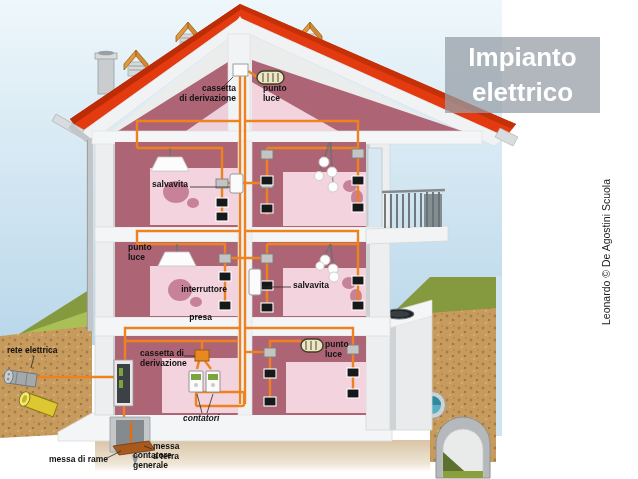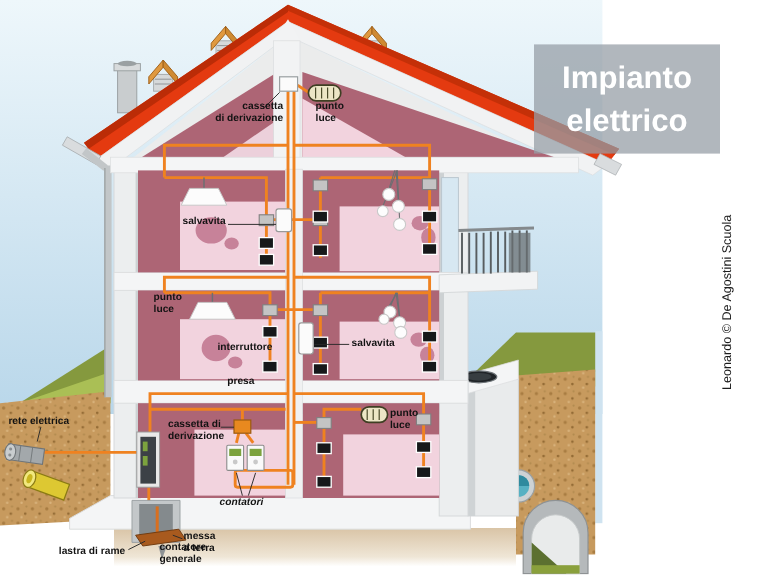--- a/index.html
+++ b/index.html
@@ -3,21 +3,21 @@
 <meta charset="utf-8">
 <style>
   html,body{margin:0;padding:0;background:#fff;}
   #stage{position:relative;width:638px;height:479px;overflow:hidden;background:#ffffff;
          font-family:"Liberation Sans",sans-serif;}
   #scene{position:absolute;left:0;top:0;}
   .lbl{position:absolute;font:600 8.5px/1.18 "Liberation Sans",sans-serif;color:#121212;
        white-space:pre-line;pointer-events:none;}
   .lbl.r{text-align:right;}
   .lbl.c{text-align:right;}
-  #title-box{position:absolute;left:445px;top:37px;width:155px;height:91px;
+  #title-box{position:absolute;left:445px;top:37px;width:155px;height:76px;
              background:rgba(150,158,166,0.74);color:#ffffff;
              font:bold 26px/1.35 "Liberation Sans",sans-serif;
              text-align:center;display:flex;align-items:center;justify-content:center;}
   #title-box .t{width:150px;}
   #credit{position:absolute;left:508px;top:244px;width:200px;height:16px;
           transform:rotate(-90deg);transform-origin:center;
           font:10.5px/1.2 "Liberation Sans",sans-serif;color:#1c1c1c;text-align:center;}
 </style>
 </head>
 <body>
@@ -379,21 +379,21 @@
 <div class="lbl r" style="left:177px;top:300px;width:35px;margin-top:12px;">presa</div>
 <div class="lbl" style="left:293px;top:280px;">salvavita</div>
 <div class="lbl" style="left:7px;top:345px;text-align:center;">rete elettrica</div>
 <div class="lbl" style="left:140px;top:348px;">cassetta di
 derivazione</div>
 <div class="lbl" style="left:133px;top:404px;margin-top:46px;">contatore
 generale</div>
 <div class="lbl" style="left:183px;top:413px;font-style:italic;">contatori</div>
 <div class="lbl" style="left:325px;top:339px;">punto
 luce</div>
-<div class="lbl" style="left:49px;top:454px;">lastra di rame</div>
+<div class="lbl" style="left:49px;top:454px;">messa di rame</div>
 <div class="lbl" style="left:153px;top:441px;">messa
 a terra</div>
 
 <div id="title-box">
   <div class="t">Impianto elettrico</div>
 </div>
 <div id="credit">Leonardo © De Agostini Scuola</div>
 
 </div>
 

